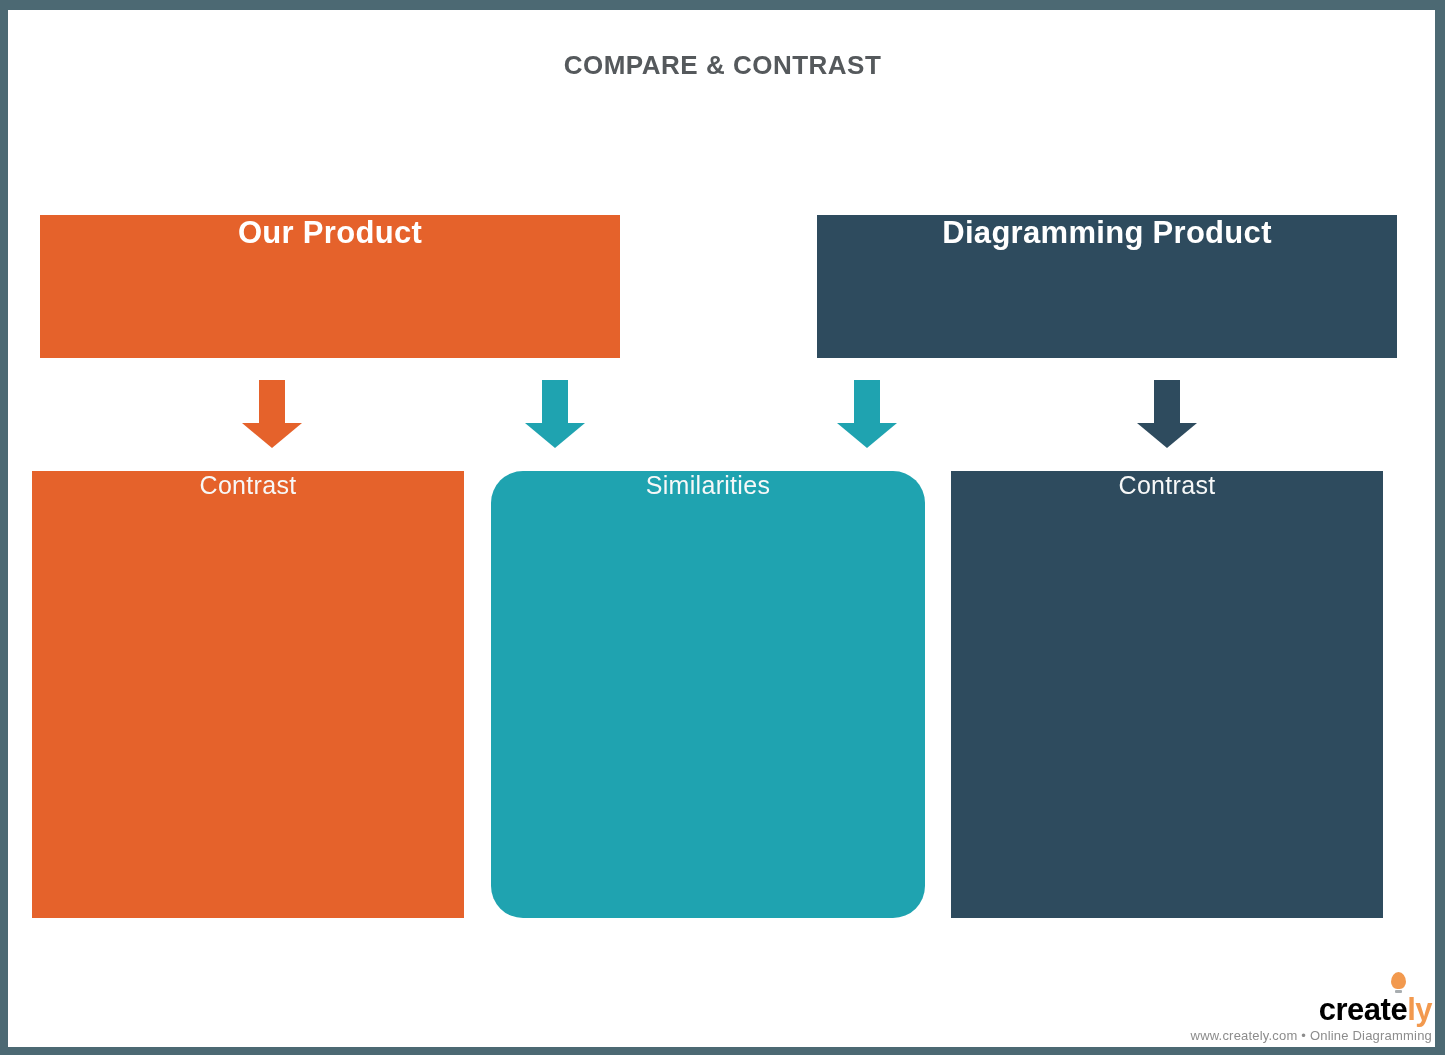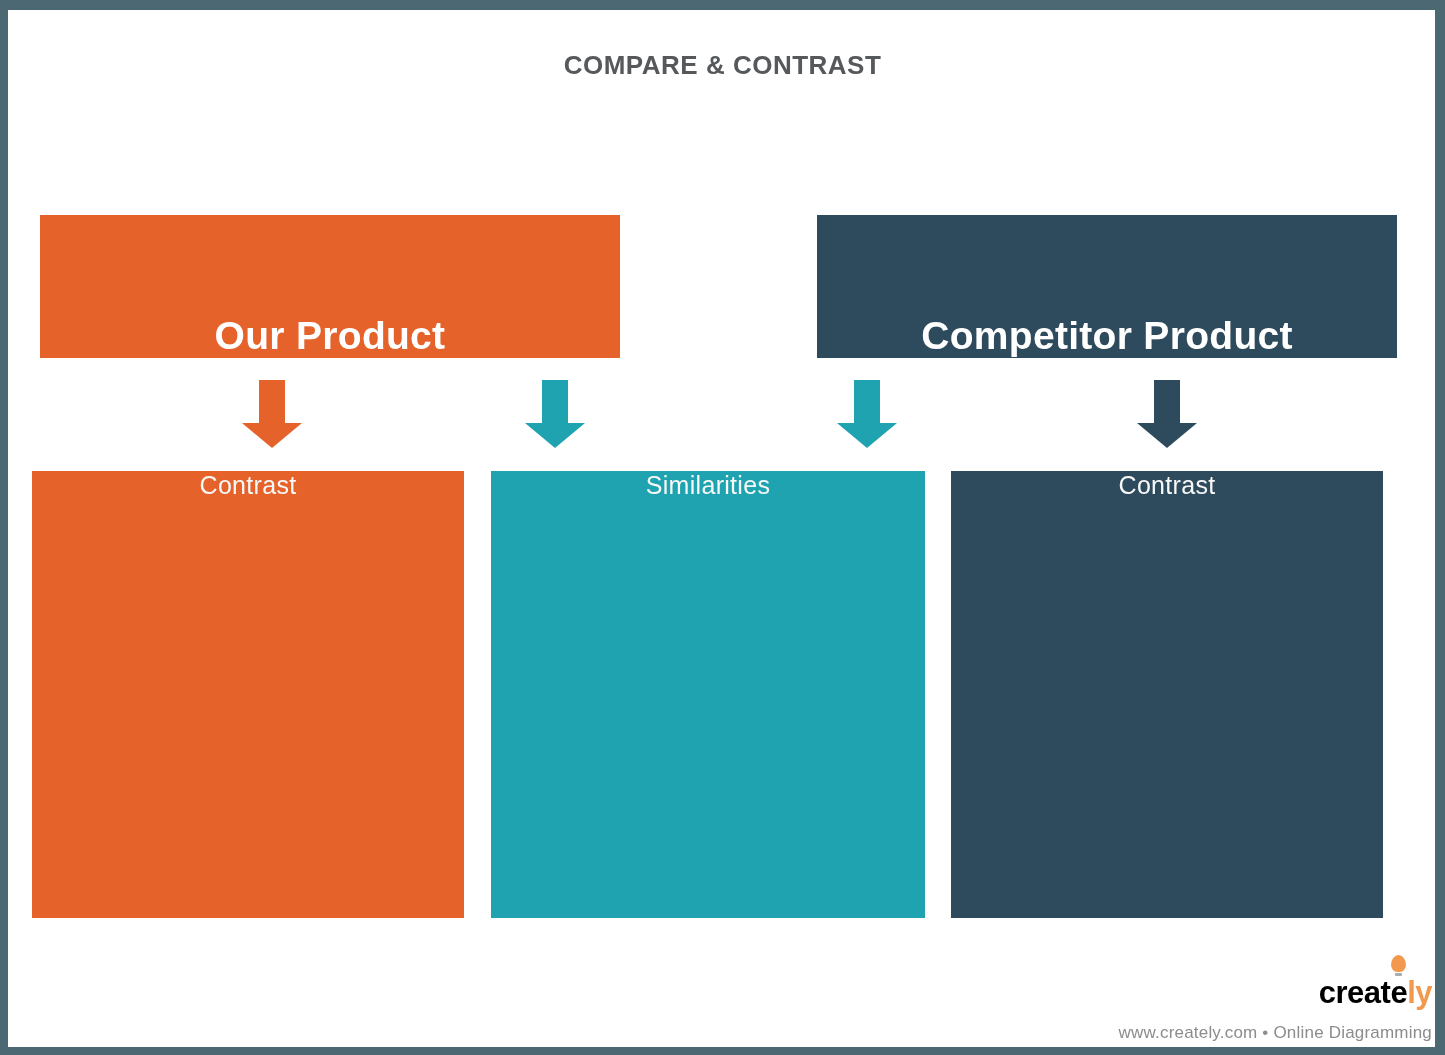--- a/index.html
+++ b/index.html
@@ -34,24 +34,24 @@
     white-space: pre;
   }
   .title-line1 { top: 50px; }
   .title-line2 { top: 94px; }
 
   .header-box {
     position: absolute;
     top: 215px;
     height: 143px;
     display: flex;
-    align-items: flex-end;
+    align-items: flex-start;
     justify-content: center;
     color: #FFFFFF;
-    font-size: 39px;
+    font-size: 31px;
     font-weight: 700;
     letter-spacing: 0.3px;
   }
   .header-box.left  { left: 40px;  width: 580px; }
   .header-box.right { left: 817px; width: 580px; }
 
   .arrow {
     position: absolute;
     top: 380px;
     width: 60px;
@@ -81,21 +81,21 @@
     height: 447px;
     color: #F7F8F8;
   }
   .content-box .box-label {
     text-align: center;
     font-size: 25px;
     font-weight: 400;
     letter-spacing: 0.3px;
   }
   .content-box.c1 { left: 32px;  width: 432px; }
-  .content-box.c2 { left: 491px; width: 434px; }
+  .content-box.c2 { left: 491px; width: 434px; border-radius: 32px; }
   .content-box.c3 { left: 951px; width: 432px; }
 
   .footer {
     position: absolute;
     right: 13px;
     bottom: 12px;
     text-align: right;
   }
   .logo-row {
     position: relative;
@@ -117,39 +117,39 @@
   .bulb-base {
     position: absolute;
     top: 18px;
     right: 30px;
     width: 7px;
     height: 3px;
     background: #A8ADB0;
     border-radius: 1px;
   }
   .tagline {
-    margin-top: 15px;
-    font-size: 17px;
+    margin-top: 3px;
+    font-size: 13px;
     letter-spacing: 0.2px;
   }
 </style>
 </head>
 <body>
 
 <div class="canvas" style="background-color: rgb(76, 105, 115);">
 
   <div class="page" style="background-color: rgb(255, 255, 255);"></div>
 
   <div class="title-line title-line1" style="color: rgb(85, 89, 92);">COMPARE &amp; CONTRAST</div>
 
   <div class="header-box left" style="background-color: rgb(229, 98, 43);">
     <span>Our Product</span>
   </div>
   <div class="header-box right" style="background-color: rgb(46, 75, 94);">
-    <span>Competitor Product</span>
+    <span>Diagramming Product</span>
   </div>
 
   <div class="arrow a1" style="color: rgb(229, 98, 43);">
     <div class="stem"></div>
     <div class="head"></div>
   </div>
   <div class="arrow a2" style="color: rgb(31, 163, 176);">
     <div class="stem"></div>
     <div class="head"></div>
   </div>

